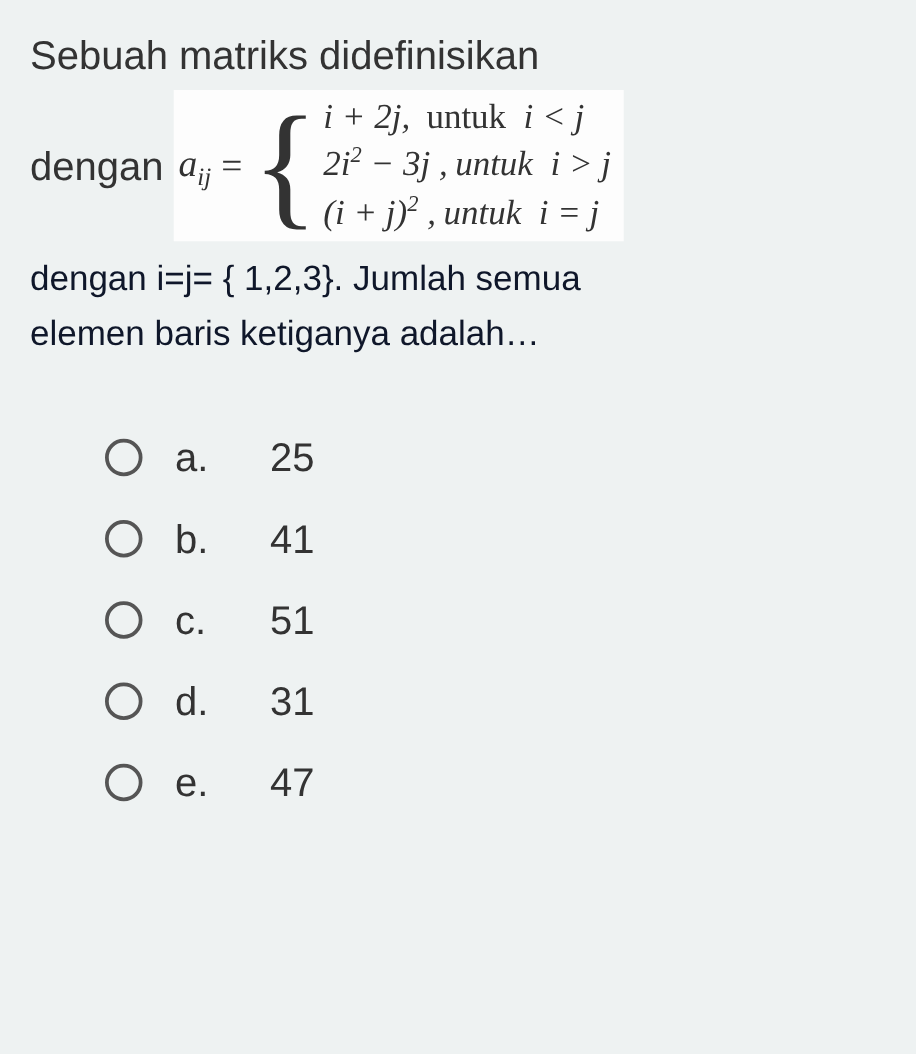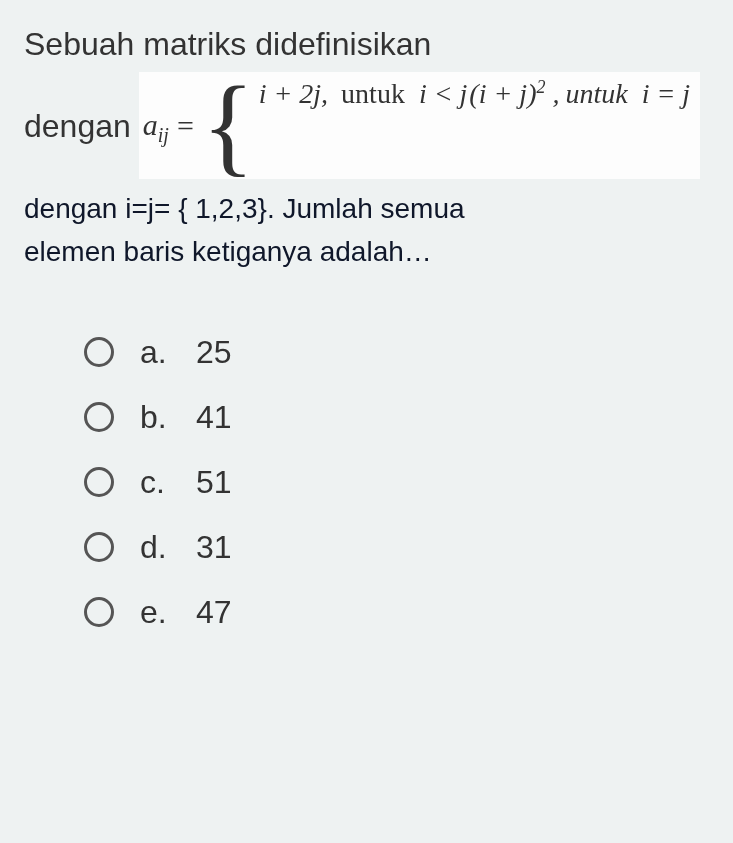--- a/index.html
+++ b/index.html
@@ -61,21 +61,21 @@
     .brace {
       font-size: 110px;
       line-height: 0.9;
       margin-right: 4px;
       font-weight: 300;
       color: #333;
       align-self: center;
     }
     .cases {
       display: flex;
-      flex-direction: row;
+      flex-direction: column;
       justify-content: center;
       gap: 2px;
     }
     .case-row {
       display: flex;
       align-items: baseline;
       font-size: 28px;
       line-height: 1.3;
       font-family: 'Times New Roman', serif;
     }
@@ -120,20 +120,21 @@
       cursor: pointer;
     }
     .option-letter {
       font-size: 32px;
       color: #333;
       width: 56px;
     }
     .option-value {
       font-size: 32px;
       color: #333;
+      margin-left: 20px;
     }
   </style>
 </head>
 <body>
 
 <div class="question-text">
   <div class="line1">Sebuah matriks didefinisikan</div>
 
   <div class="formula-line">
     <span class="dengan-prefix">dengan</span>
@@ -149,20 +150,29 @@
             <span class="case-expr">
               <span style="font-style:italic">i</span> + 2<span style="font-style:italic">j</span>,
             </span>
             <span class="case-cond">
               &nbsp;<span class="upright">untuk</span>&nbsp;
               <span style="font-style:italic">i &lt; j</span>
             </span>
           </span>
           <span class="case-row">
             <span class="case-expr">
+              2<span style="font-style:italic">i</span><span class="sup">2</span> − 3<span style="font-style:italic">j</span> ,
+            </span>
+            <span class="case-cond">
+              <span style="font-style:italic">untuk</span>&nbsp;
+              <span style="font-style:italic">i &gt; j</span>
+            </span>
+          </span>
+          <span class="case-row">
+            <span class="case-expr">
               (<span style="font-style:italic">i</span> + <span style="font-style:italic">j</span>)<span class="sup">2</span> ,
             </span>
             <span class="case-cond">
               <span style="font-style:italic">untuk</span>&nbsp;
               <span style="font-style:italic">i = j</span>
             </span>
           </span>
         </span>
       </span>
     </span>

